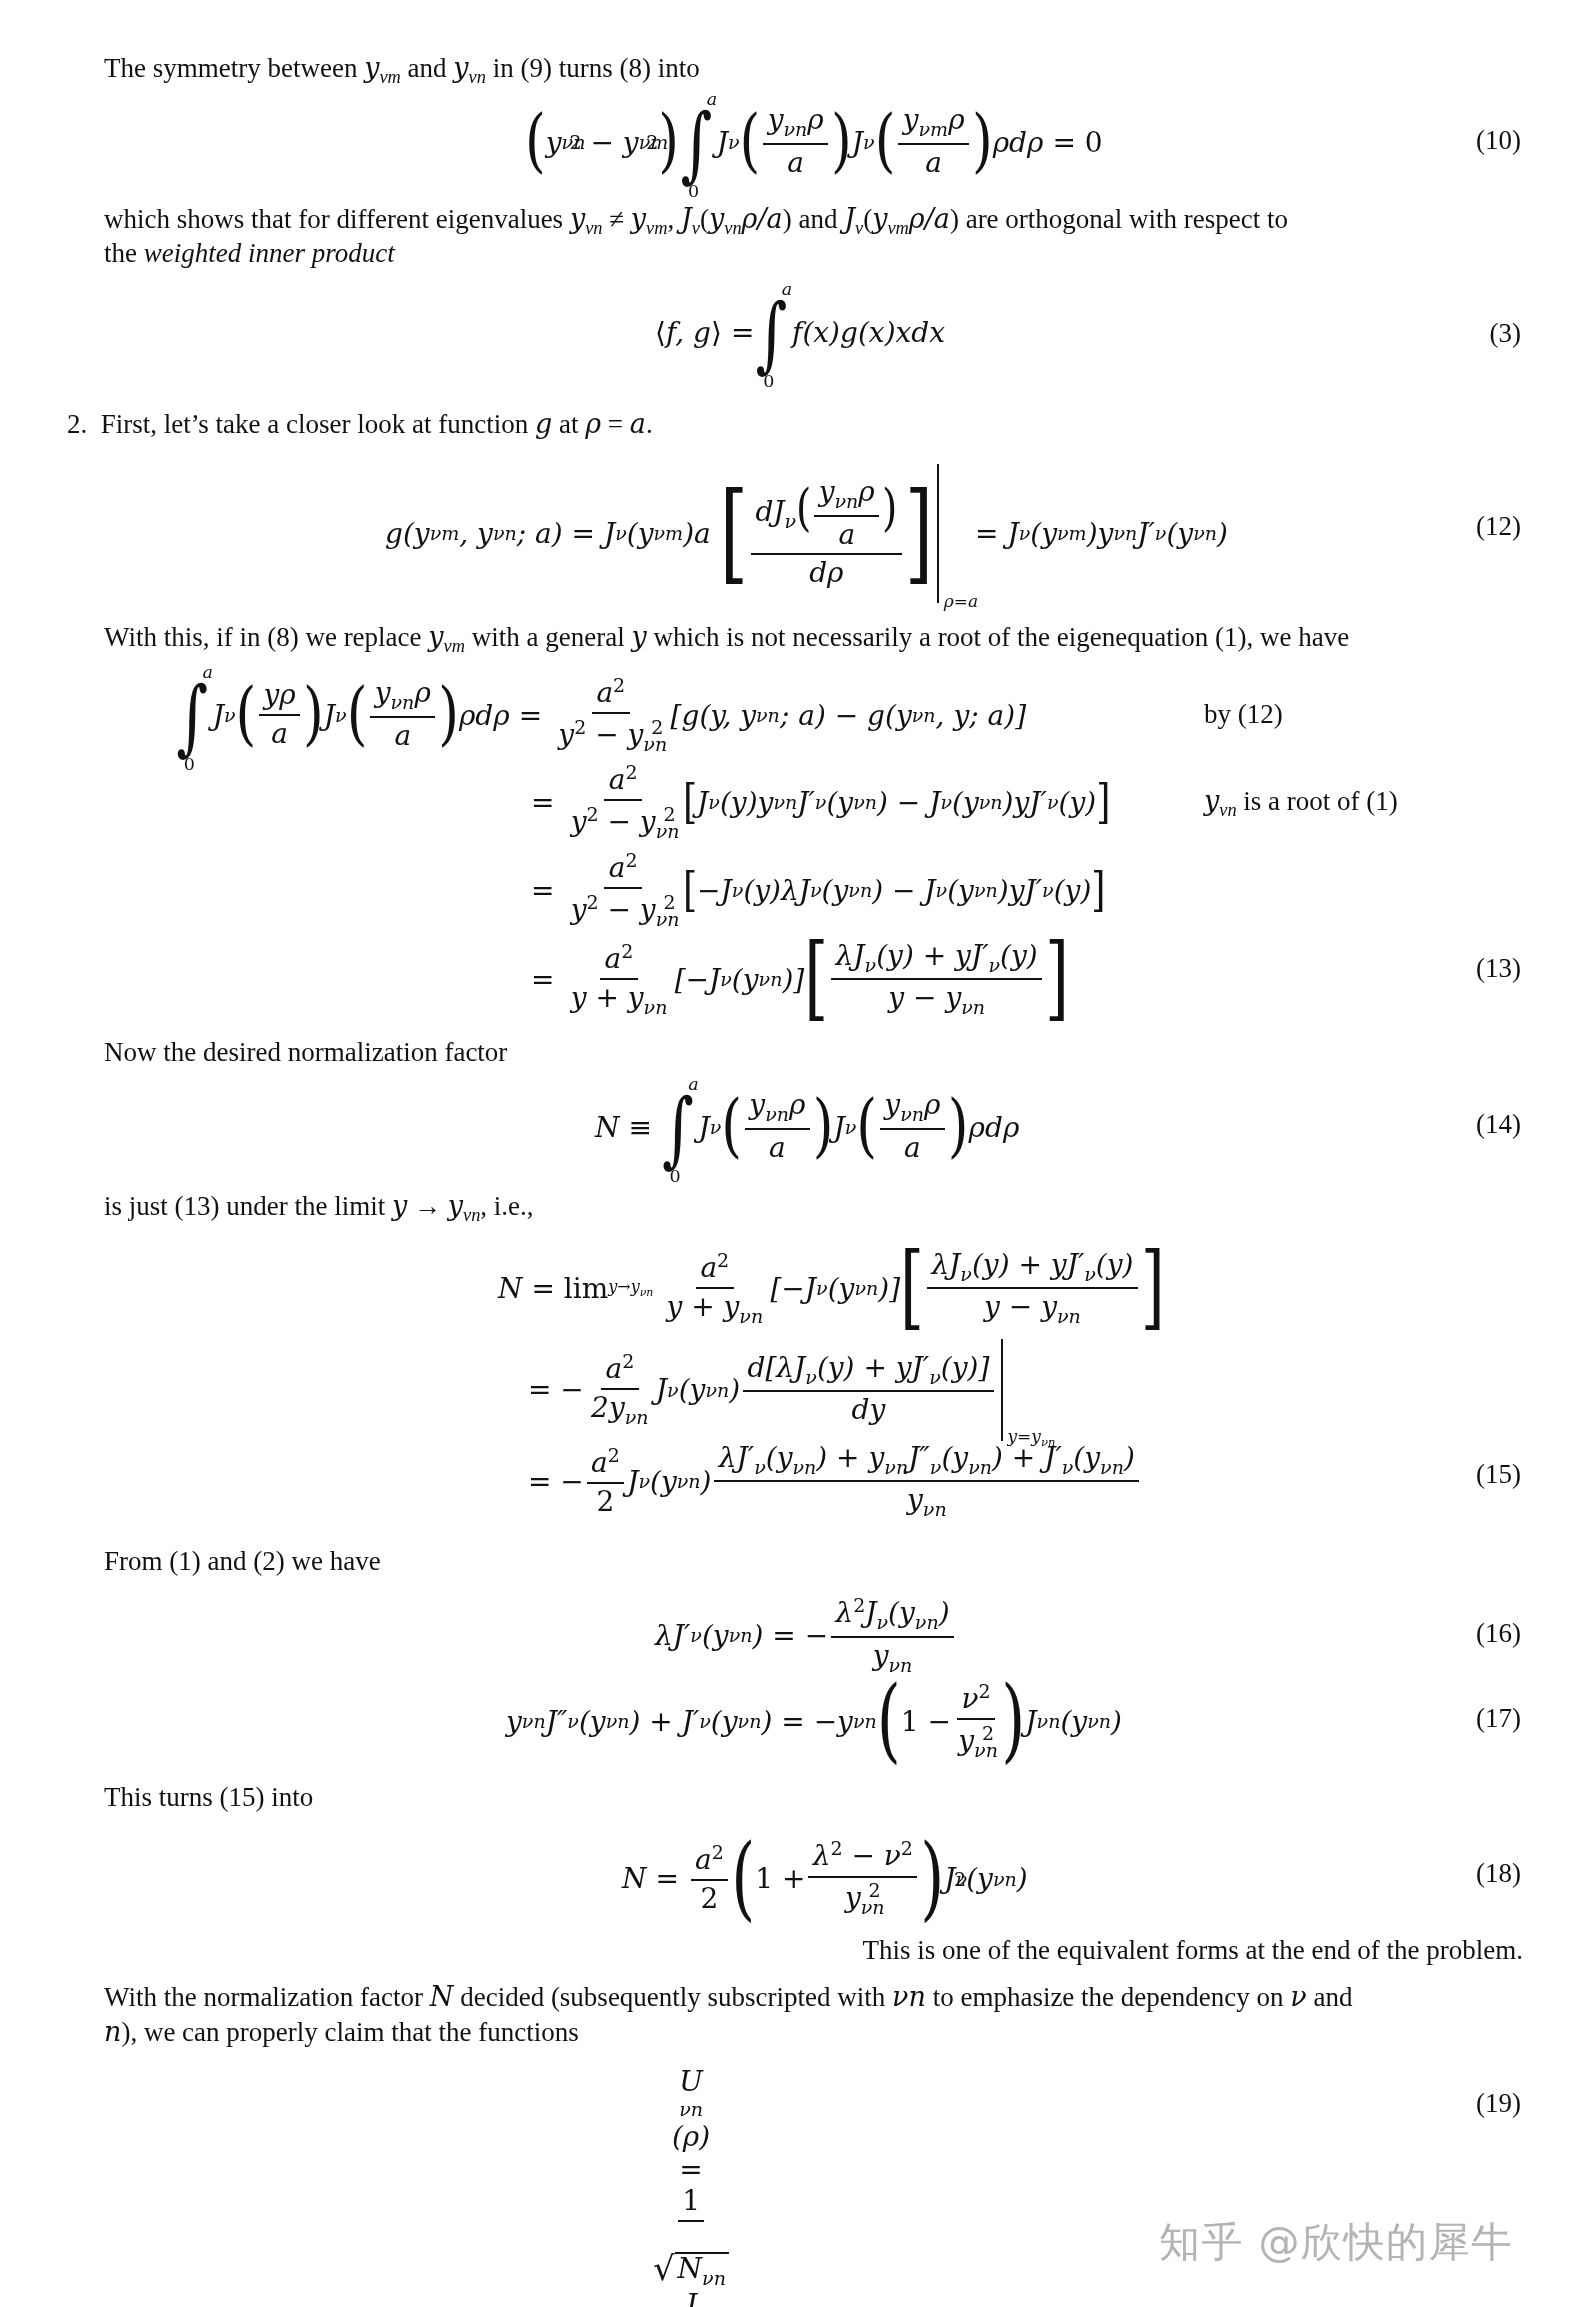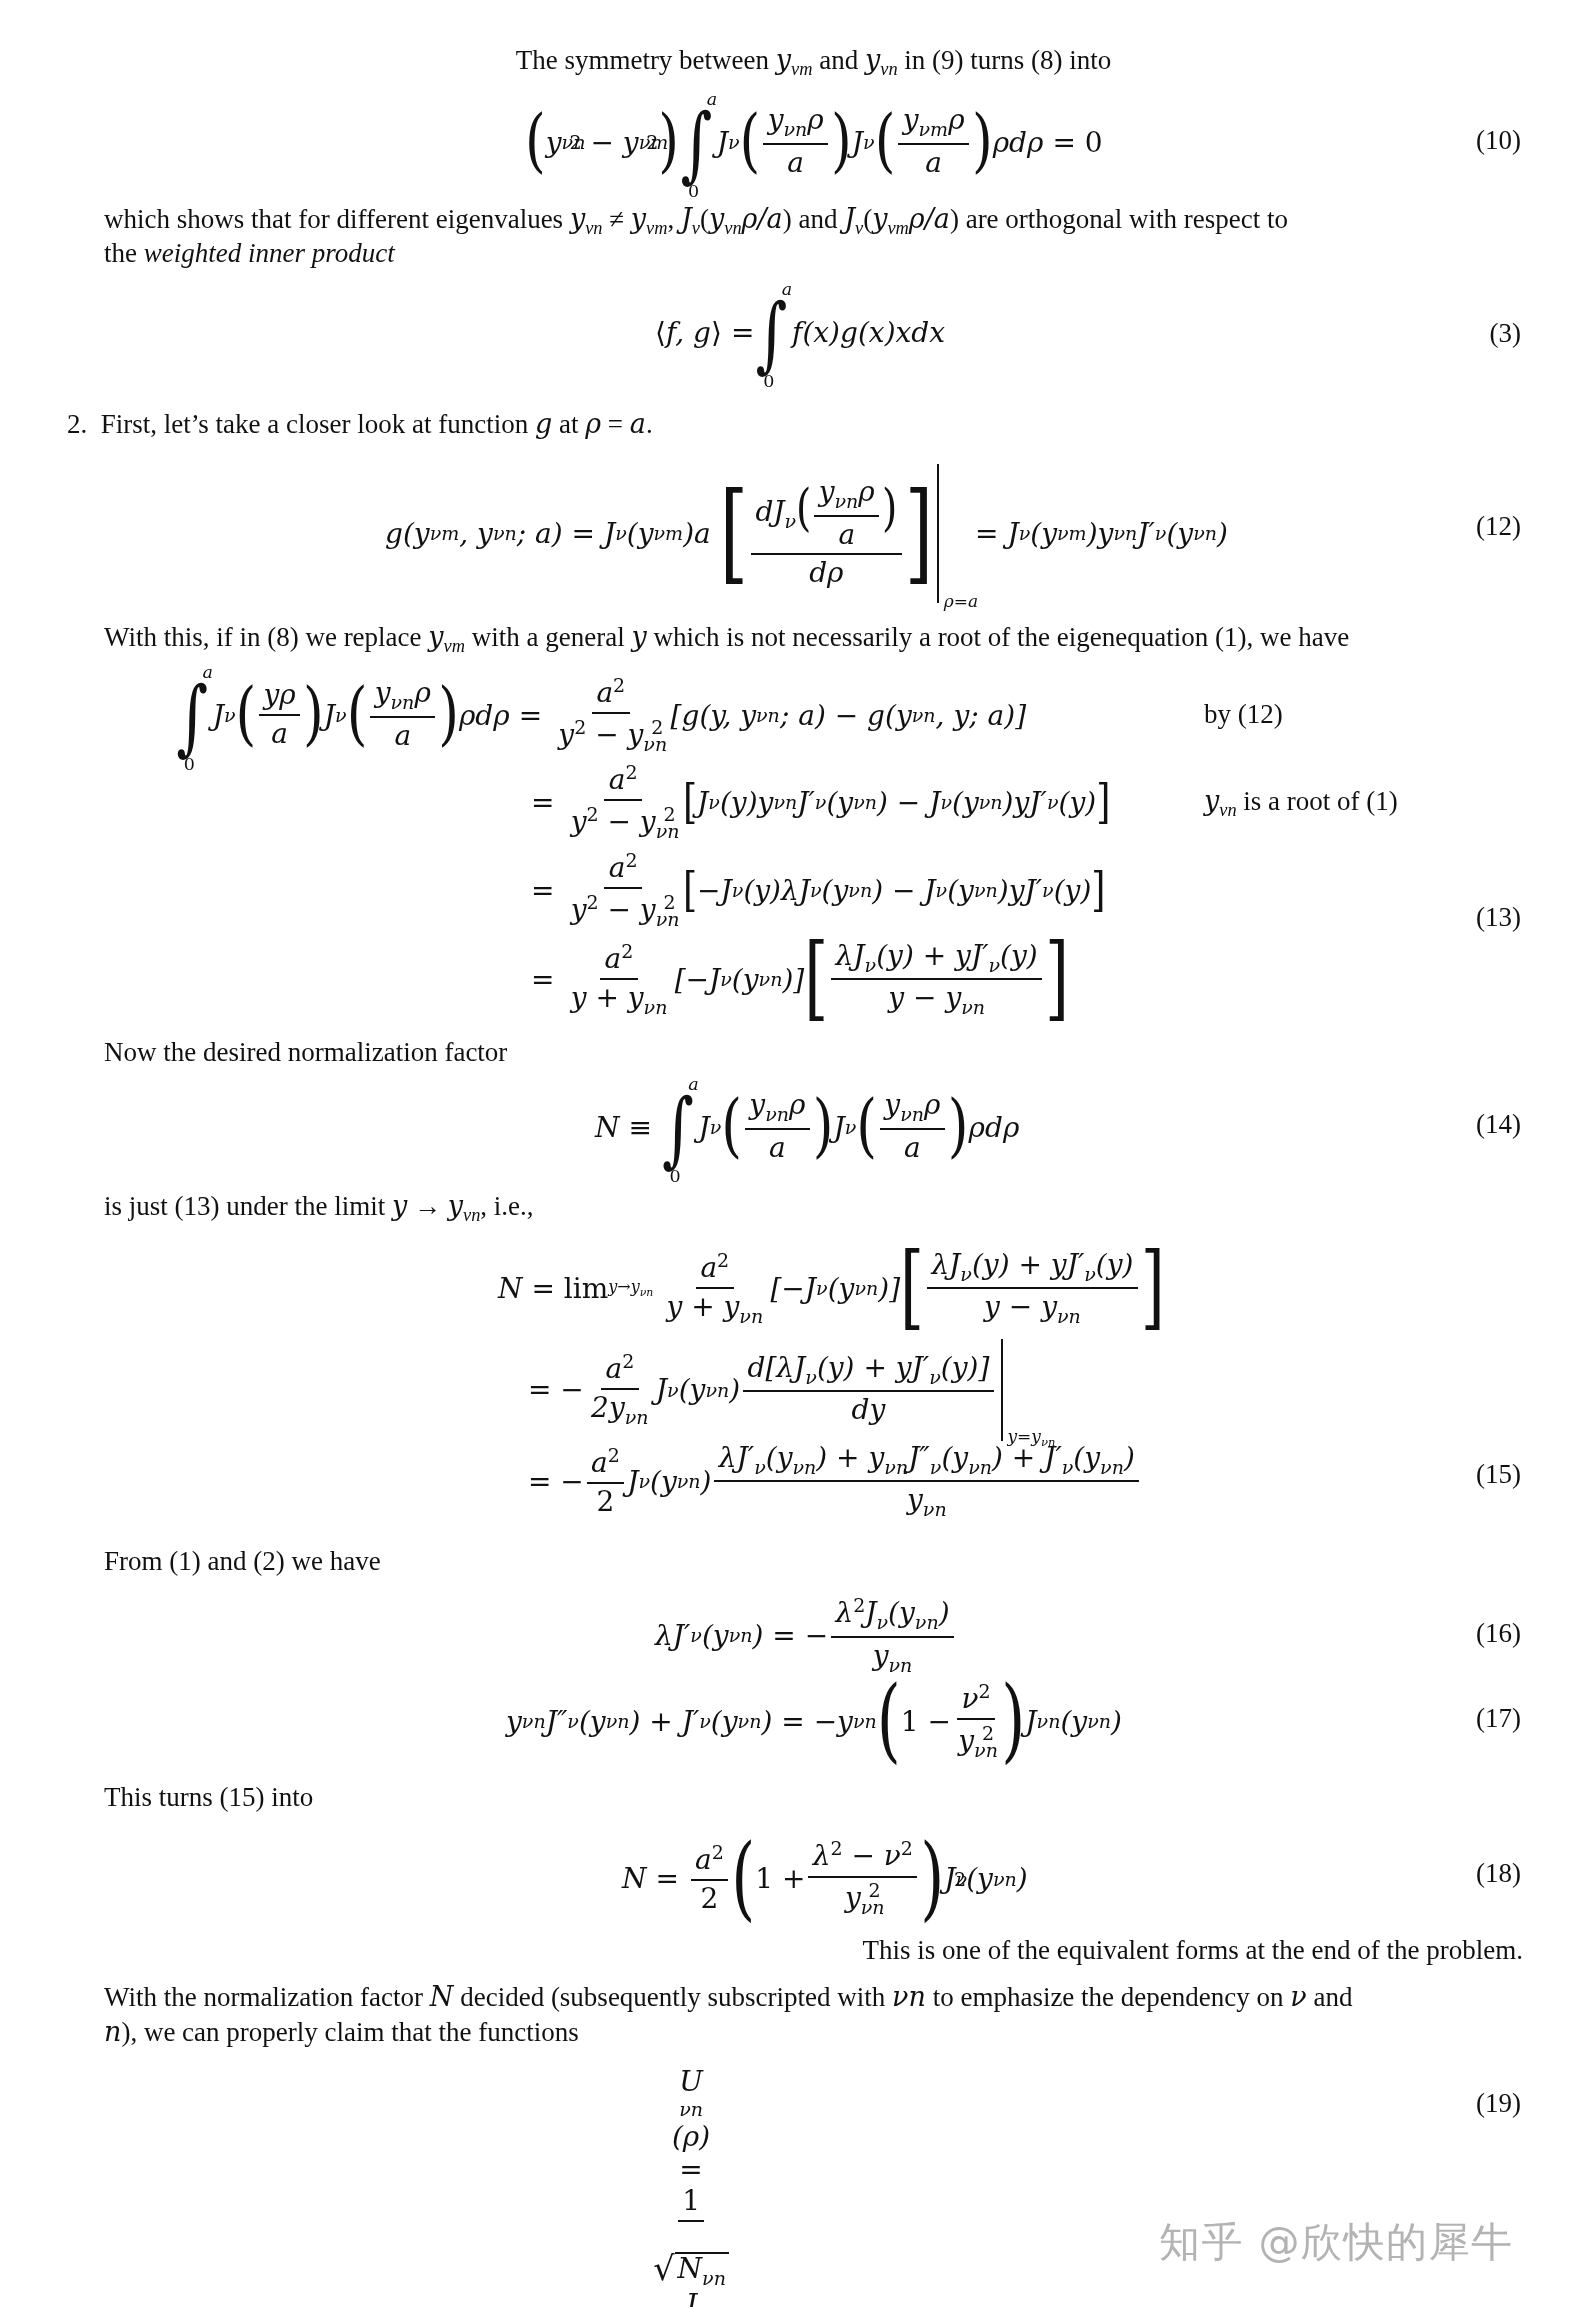--- a/index.html
+++ b/index.html
@@ -49,21 +49,21 @@
     position: absolute; left: 1159px; top: 2215px;
     font-size: 41px; color: #b3b3b3; letter-spacing: 1.5px;
     font-family: "DejaVu Sans", sans-serif; white-space: nowrap;
   }
 </style>
 </head>
 <body>
 
 <div class="page">
 
-  <div class="txt" style="top:42px;text-align:center;">
+  <div class="txt" style="top:50px;">
     <span>The symmetry between </span><span class="m">y</span><span class="sub">νm</span><span> and </span><span class="m">y</span><span class="sub">νn</span><span> in (9) turns (8) into</span>
   </div>
 
   <div class="eq" style="left:525px; top:102px; height:80px;">
     <span class="big">(</span>y<span class="sub">νn</span><span class="sup up" style="margin-left:-16px">2</span>&nbsp;<span class="up">−</span>&nbsp;y<span class="sub">νm</span><span class="sup up" style="margin-left:-22px">2</span><span class="big">)</span>
     <span class="int">
         <span class="sym">∫</span>
         <span class="lim-up">a</span>
         <span class="lim-lo">0</span>
       </span>
@@ -165,21 +165,21 @@
   <div class="eq" style="left:531px; top:935px; height:88px;">
     <span class="up">=&nbsp;</span><span class="frac">
         <span class="n">a<span class="sup up">2</span></span>
         <span class="d">y + y<span class="sub">νn</span></span>
       </span>
     [−J<span class="sub">ν</span>(y<span class="sub">νn</span>)]<span class="bigger" style="font-size:2.2em">[</span><span class="frac">
         <span class="n">λJ<span class="sub">ν</span>(y) + yJ′<span class="sub">ν</span>(y)</span>
         <span class="d">y − y<span class="sub">νn</span></span>
       </span><span class="bigger" style="font-size:2.2em">]</span>
   </div>
-  <div class="eqnum" style="top:902px;">(13)</div>
+  <div class="eqnum" style="top:953px;">(13)</div>
 
   <div class="txt" style="top:1035px;">Now the desired normalization factor</div>
 
   <div class="eq" style="left:595px; top:1087px; height:80px;">
     N <span class="up">&nbsp;≡&nbsp;</span>
     <span class="int">
         <span class="sym">∫</span>
         <span class="lim-up">a</span>
         <span class="lim-lo">0</span>
       </span>

